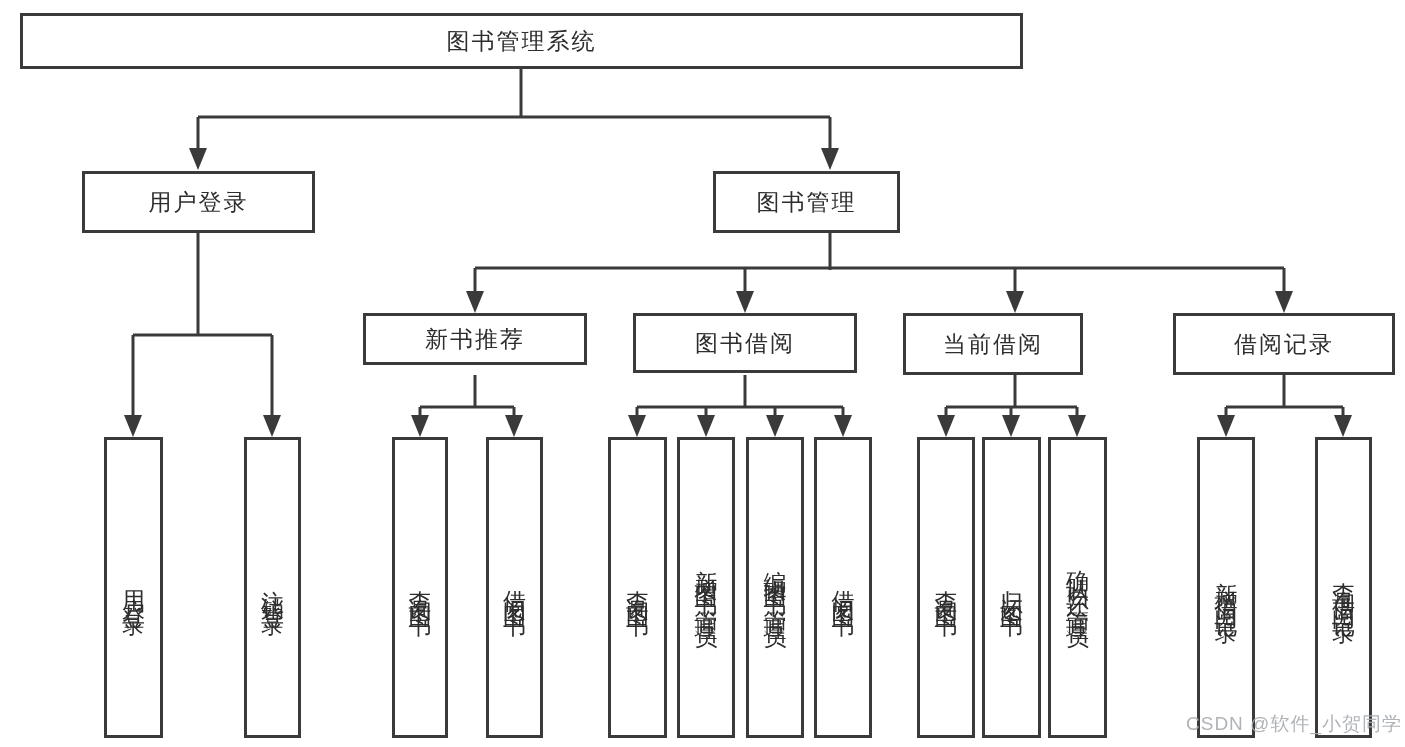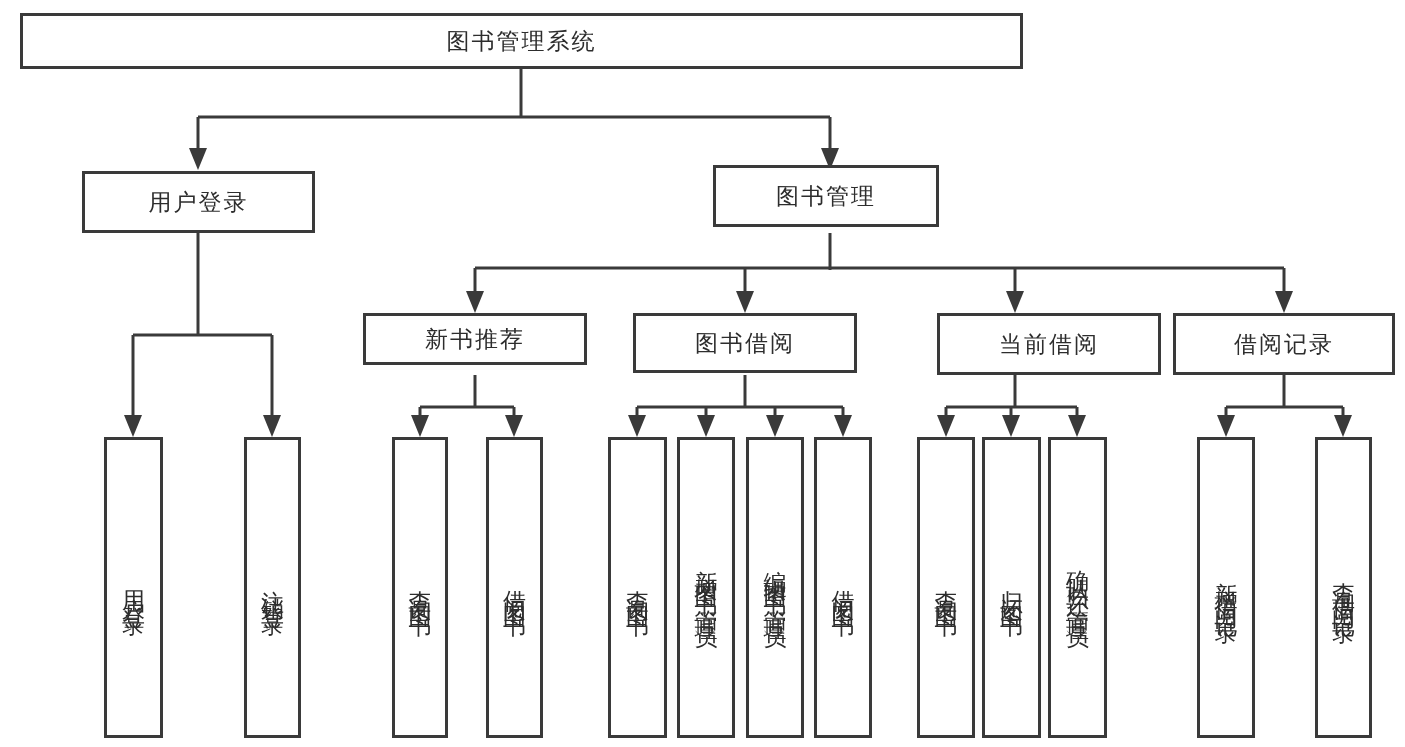--- a/index.html
+++ b/index.html
@@ -114,31 +114,31 @@
       <polygon points="1334,415 1352,415 1343,437" fill="#3a3a3a"></polygon>
     </svg>
 
   <div class="node hbox" style="left:20px;top:13px;width:1003px;height:56px">
     <span>图书管理系统</span>
   </div>
 
   <div class="node hbox" style="left:82px;top:171px;width:233px;height:62px">
     <span>用户登录</span>
   </div>
-  <div class="node hbox" style="left:713px;top:165px;width:226px;height:62px">
+  <div class="node hbox" style="left:713px;top:171px;width:187px;height:62px">
     <span>图书管理</span>
   </div>
 
   <div class="node hbox" style="left:363px;top:313px;width:224px;height:52px">
     <span>新书推荐</span>
   </div>
   <div class="node hbox" style="left:633px;top:313px;width:224px;height:60px">
     <span>图书借阅</span>
   </div>
-  <div class="node hbox" style="left:937px;top:313px;width:224px;height:62px">
+  <div class="node hbox" style="left:903px;top:313px;width:180px;height:62px">
     <span>当前借阅</span>
   </div>
   <div class="node hbox" style="left:1173px;top:313px;width:222px;height:62px">
     <span>借阅记录</span>
   </div>
 
   <div class="node vbox" style="left:104px;top:437px;width:59px;height:301px">
     <span class="vtext">用户登录</span>
   </div>
   <div class="node vbox" style="left:244px;top:437px;width:57px;height:301px">
@@ -175,13 +175,14 @@
     <span class="vtext">确认归还（管理员）</span>
   </div>
 
   <div class="node vbox" style="left:1197px;top:437px;width:58px;height:301px">
     <span class="vtext">新增借阅记录</span>
   </div>
   <div class="node vbox" style="left:1315px;top:437px;width:57px;height:301px">
     <span class="vtext">查询借阅记录</span>
   </div>
 
+  <div class="watermark">CSDN @软件_小贺同学</div>
 </div>
 
 </body></html>

